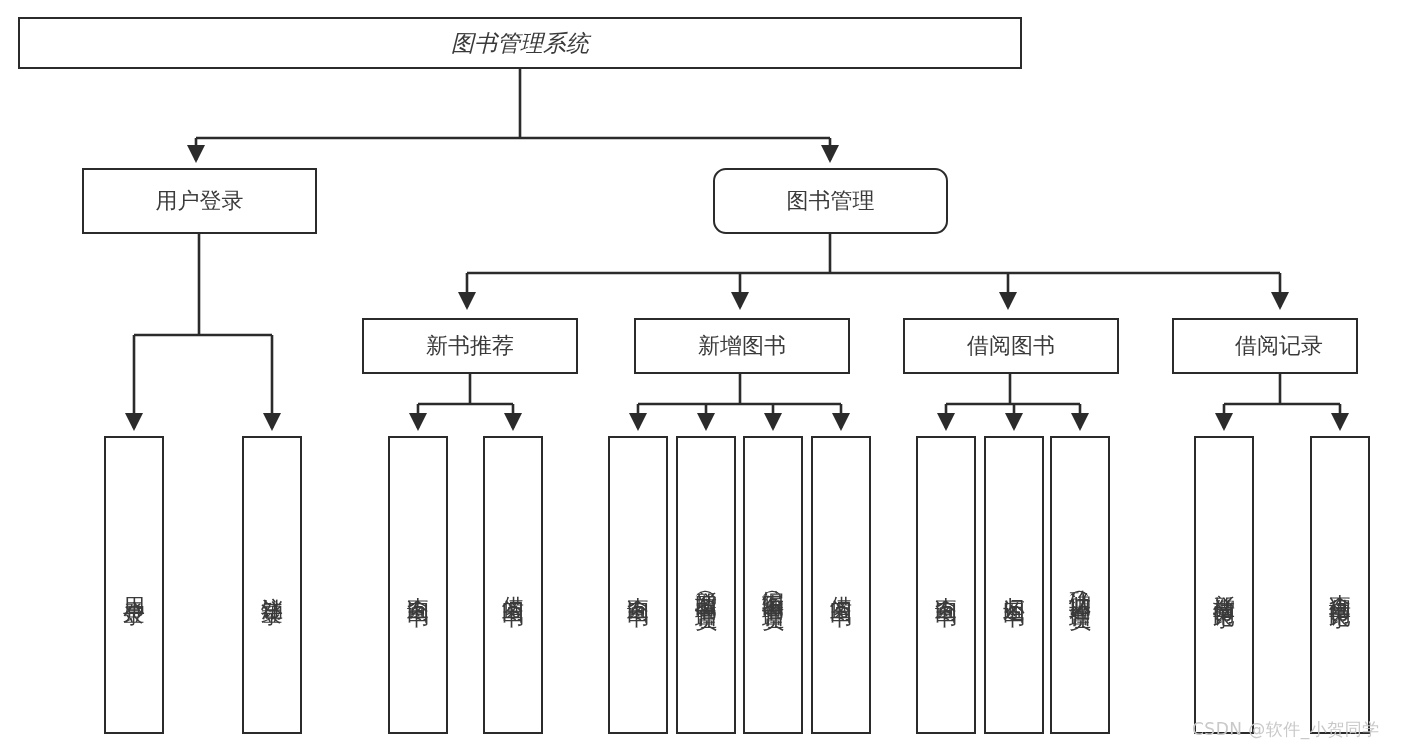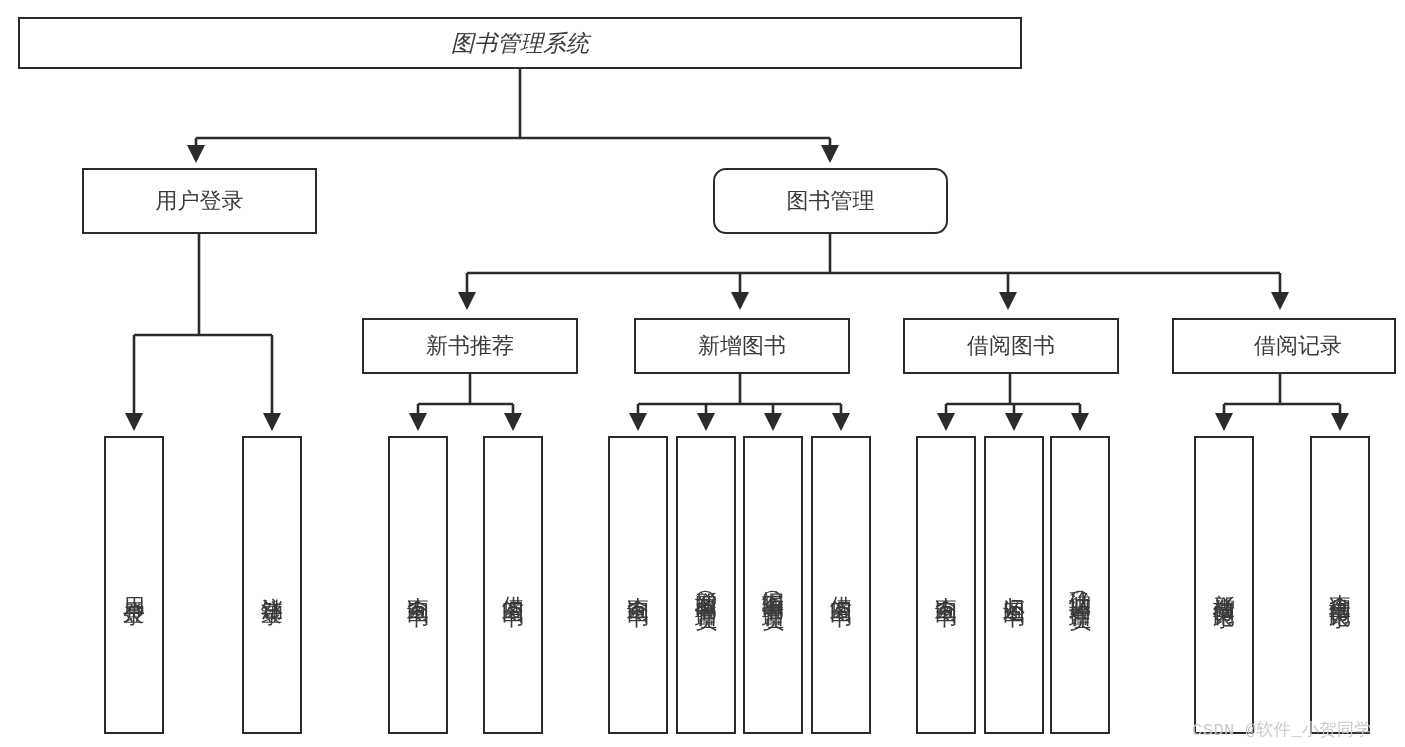--- a/index.html
+++ b/index.html
@@ -120,21 +120,21 @@
 
   <div class="node-box lvl-3" style="left:362px;top:318px;width:216px;height:56px;">
     <span class="node-label">新书推荐</span>
   </div>
   <div class="node-box lvl-3" style="left:634px;top:318px;width:216px;height:56px;">
     <span class="node-label">新增图书</span>
   </div>
   <div class="node-box lvl-3" style="left:903px;top:318px;width:216px;height:56px;">
     <span class="node-label">借阅图书</span>
   </div>
-  <div class="node-box lvl-3" style="left:1172px;top:318px;width:224px;height:56px;padding-left:28px;">
+  <div class="node-box lvl-3" style="left:1172px;top:318px;width:186px;height:56px;padding-left:28px;">
     <span class="node-label">借阅记录</span>
   </div>
 
   <div class="node-box lvl-leaf" style="left:104px;top:436px;width:60px;height:298px;">
     <span class="node-label">用户登录</span>
   </div>
   <div class="node-box lvl-leaf" style="left:242px;top:436px;width:60px;height:298px;">
     <span class="node-label">注销登录</span>
   </div>
 
@@ -168,15 +168,15 @@
     <span class="node-label">确认归还（管理员）</span>
   </div>
 
   <div class="node-box lvl-leaf" style="left:1194px;top:436px;width:60px;height:298px;">
     <span class="node-label">新增借阅记录</span>
   </div>
   <div class="node-box lvl-leaf" style="left:1310px;top:436px;width:60px;height:298px;">
     <span class="node-label">查询借阅记录</span>
   </div>
 
-  <div class="watermark" style="left:1192px;top:718px;font-family:Liberation Mono, monospace;">CSDN @软件_小贺同学</div>
+  <div class="watermark" style="left:1192px;top:718px;">CSDN @软件_小贺同学</div>
 
 </div>
 
 </body></html>

